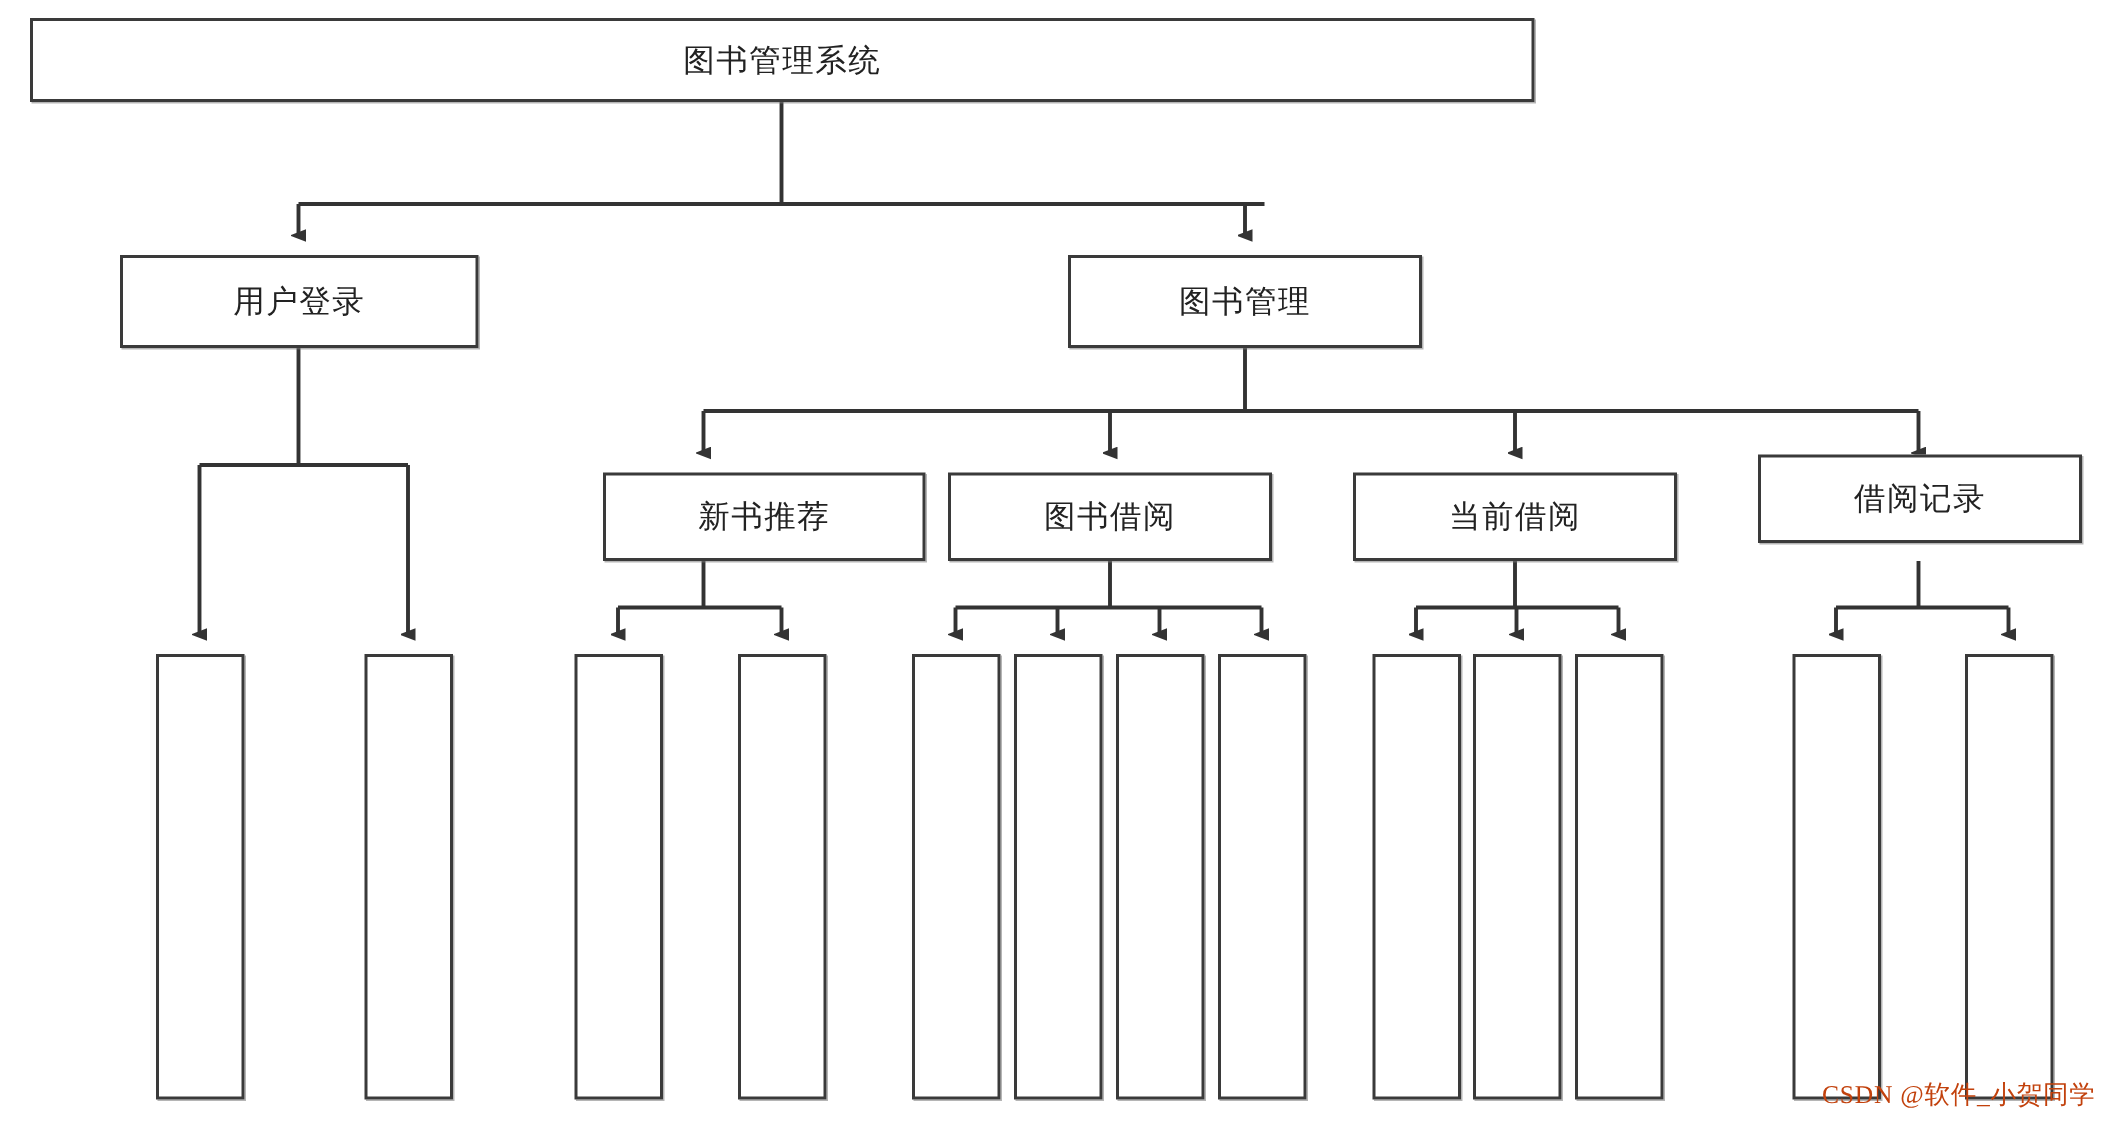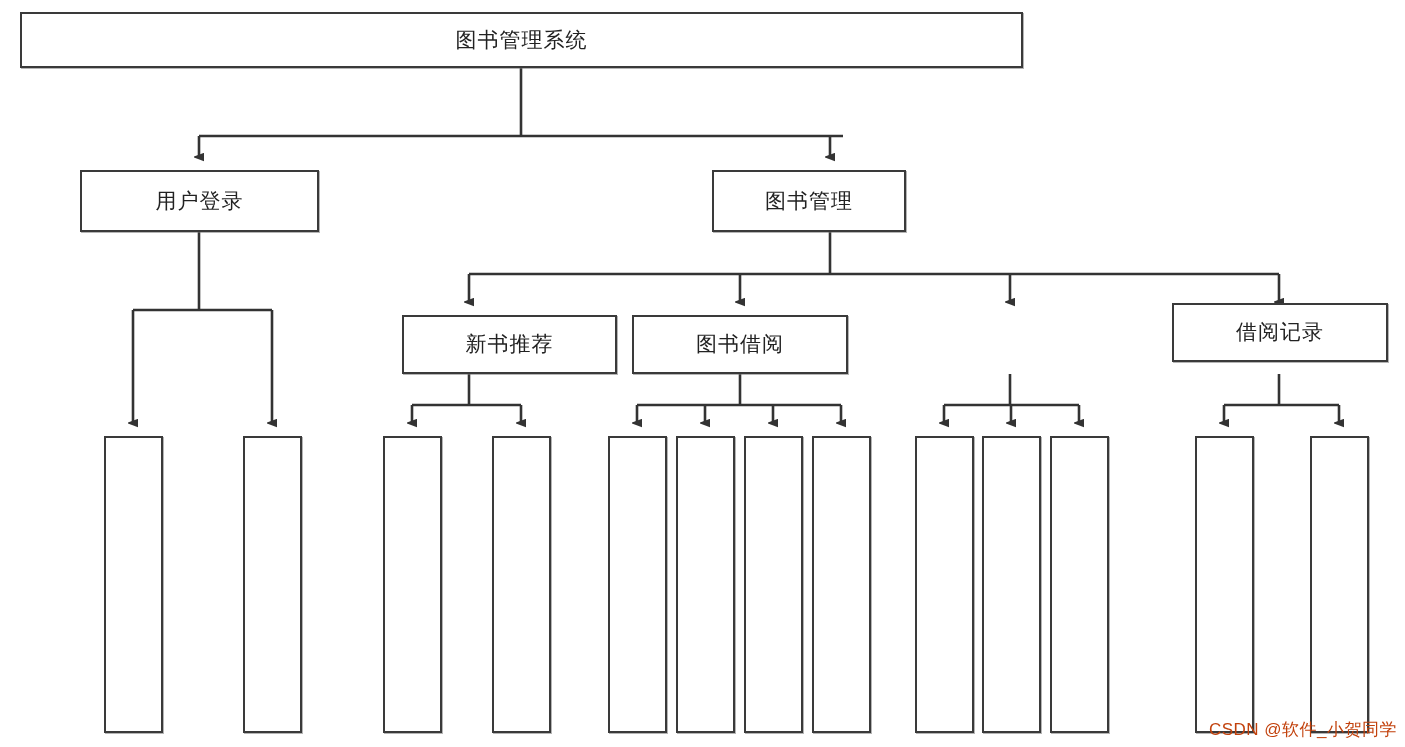--- a/index.html
+++ b/index.html
@@ -10,20 +10,21 @@
   }
   body {
     font-family: "Liberation Sans", "DejaVu Sans", sans-serif;
   }
   #diagram-root {
     position: relative;
     width: 1405px;
     height: 747px;
     background: #ffffff;
     overflow: hidden;
+    font-family: Liberation Serif, serif;
   }
   svg.edges {
     position: absolute;
     left: 0;
     top: 0;
     width: 1405px;
     height: 747px;
   }
   .node {
     position: absolute;
@@ -127,30 +128,33 @@
     </g>
   </svg>
 
   <div class="node" style="left:20px; top:12px; width:1003px; height:56px;">
     <span class="node-label">图书管理系统</span>
   </div>
 
   <div class="node" style="left:80px; top:170px; width:239px; height:62px;">
     <span class="node-label">用户登录</span>
   </div>
-  <div class="node" style="left:712px; top:170px; width:194px; height:62px;">
+  <div class="node" style="left:712px; top:170px; width:236px; height:62px;">
     <span class="node-label">图书管理</span>
   </div>
 
   <div class="node" style="left:362px; top:315px; width:215px; height:59px;margin-left:40px;">
     <span class="node-label">新书推荐</span>
   </div>
   <div class="node" style="left:632px; top:315px; width:216px; height:59px;">
     <span class="node-label">图书借阅</span>
   </div>
+  <div class="node" style="left:902px; top:315px; width:216px; height:59px;">
+    <span class="node-label">当前借阅</span>
+  </div>
   <div class="node" style="left:1172px; top:303px; width:216px; height:59px;">
     <span class="node-label">借阅记录</span>
   </div>
 
   <div class="node vertical" style="left:104px; top:436px; width:59px; height:297px;">
     <span class="node-label">用户登录</span>
   </div>
   <div class="node vertical" style="left:243px; top:436px; width:59px; height:297px;">
     <span class="node-label">注销登录</span>
   </div>

